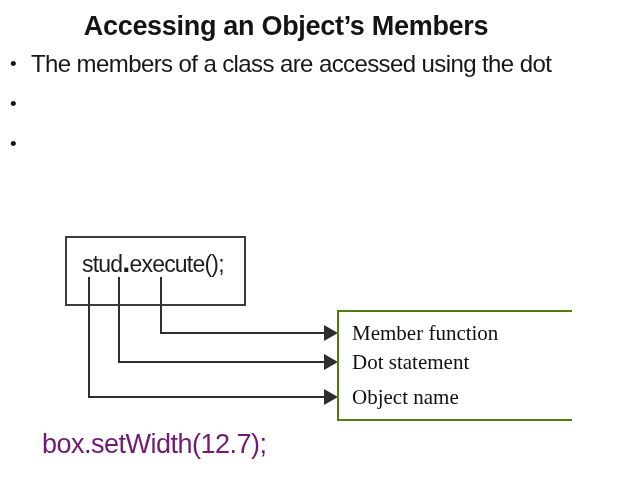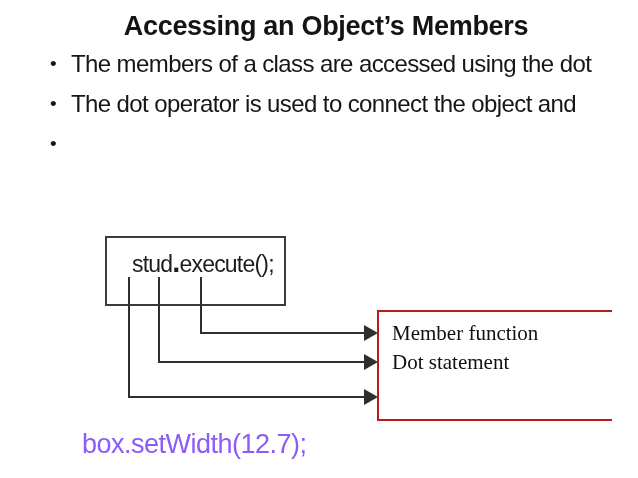--- a/index.html
+++ b/index.html
@@ -3,21 +3,20 @@
 <meta charset="utf-8">
 <style>
   html,body{margin:0;padding:0;background:#ffffff;}
   .slide{
     position:relative;
     width:572px;height:478px;
     background:#ffffff;
     overflow:hidden;
     font-family:"Liberation Sans",sans-serif;
     color:#161616;
-    margin-left:40px;
   }
   .title{
     position:absolute;top:11px;left:0;width:100%;
     text-align:center;
     font-size:27px;font-weight:700;letter-spacing:-0.3px;
     color:#141414;
   }
   .bullets{
     position:absolute;top:47px;left:10px;width:624px;
   }
@@ -37,21 +36,21 @@
   
   .figure{
     position:absolute;left:52px;top:231px;width:548px;height:204px;
     background:#ffffff;
   }
   .code-box{
     position:absolute;left:13px;top:5px;width:177px;height:66px;
     border:2px solid #3b3b3b;background:#ffffff;
   }
   .code-box .code-text{
-    position:absolute;left:25px;top:13px;
+    position:absolute;left:15px;top:13px;
     font-size:23px;letter-spacing:-0.8px;white-space:nowrap;
     color:#1d1d1d;
   }
   .code-text .bigdot{
     font-weight:800;font-size:1.25em;line-height:0;
   }
   .vline{position:absolute;width:2px;background:#2e2e2e;}
   .v-stud{left:36px;top:46px;height:121px;}
   .v-dot{left:66px;top:46px;height:86px;}
   .v-exec{left:108px;top:46px;height:57px;}
@@ -63,31 +62,31 @@
     position:absolute;width:0;height:0;
     border-top:8px solid transparent;
     border-bottom:8px solid transparent;
     border-left:14px solid #2e2e2e;
   }
   .a-member{left:272px;top:94px;}
   .a-dot{left:272px;top:123px;}
   .a-object{left:272px;top:158px;}
   .labels-box{
     position:absolute;left:285px;top:79px;width:244px;height:107px;
-    border:2px solid #b91c1c;background:#ffffff;
+    border:2px solid #4d7c0f;background:#ffffff;
     font-family:"Liberation Serif",serif;
     font-size:21px;color:#111111;
   }
   .lbl{position:absolute;left:13px;white-space:nowrap;}
   .lbl-member{top:9px;}
   .lbl-dot{top:38px;}
   .lbl-object{top:73px;}
   .code-statement{
     position:absolute;left:42px;top:429px;
-    font-size:27px;letter-spacing:-0.5px;color:#8b5cf6;
+    font-size:27px;letter-spacing:-0.5px;color:#701a75;
     white-space:nowrap;
   }
   .page-number{
     position:absolute;left:585px;top:444px;
     font-size:13px;color:#ec4899;
   }
 </style>
 </head>
 <body>
 
@@ -95,21 +94,21 @@
 
   <div class="title">Accessing an Object’s Members</div>
 
   <div class="bullets">
     <div class="bullet">
       <span class="marker">•</span>
       <span class="btext"><span>The members of a class are accessed using the dot</span><br></span>
     </div>
     <div class="bullet">
       <span class="marker">•</span>
-      <span class="btext"><span>The dot operator is used to connect the object and</span><br></span>
+      <span class="btext"><br></span>
     </div>
     <div class="bullet">
       <span class="marker">•</span>
     </div>
   </div>
 
   <div class="figure">
 
     <div class="code-box">
       <span class="code-text"><span>stud</span><span class="bigdot">.</span><span>execute();</span></span>
@@ -123,20 +122,21 @@
     <div class="hline h-dot"></div>
     <div class="hline h-object"></div>
 
     <div class="arrowhead a-member"></div>
     <div class="arrowhead a-dot"></div>
     <div class="arrowhead a-object"></div>
 
     <div class="labels-box">
       <div class="lbl lbl-member">Member function</div>
       <div class="lbl lbl-dot">Dot statement</div>
+      <div class="lbl lbl-object">Object name</div>
     </div>
 
   </div>
 
   <div class="code-statement">box.setWidth(12.7);</div>
 
   <div class="page-number">46</div>
 
 </div>
 

